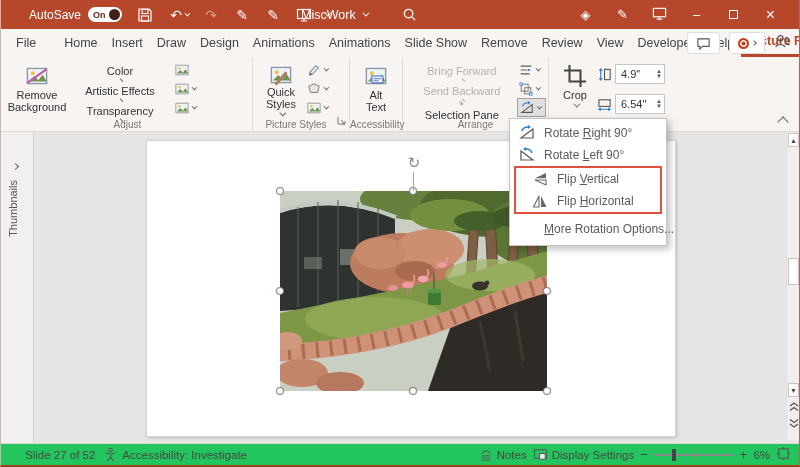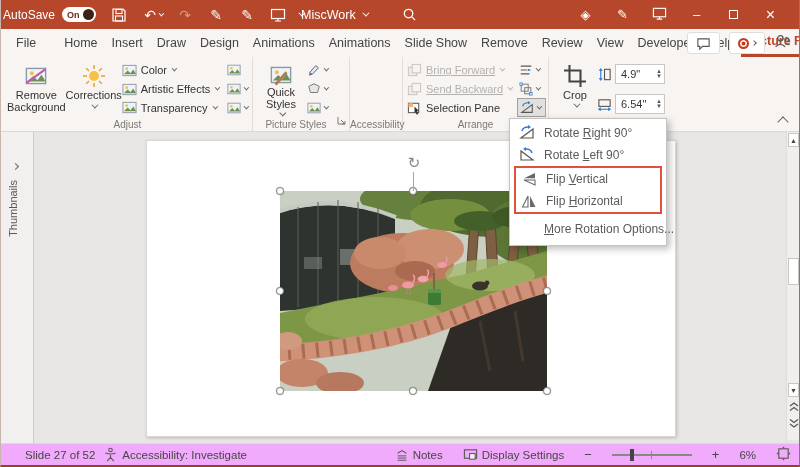--- a/index.html
+++ b/index.html
@@ -5,21 +5,21 @@
   * { margin:0; padding:0; box-sizing:border-box; }
   html,body { background:#d8d6d4; }
   .window {
     position:relative; width:800px; height:467px; overflow:hidden;
     font-family:"Liberation Sans", sans-serif; font-size:12px; color:#3b3a39;
     background:#f6f2f0; border-right:1px solid #ad6a55; border-left:1px solid #c9b6ae;
     border-bottom:2px solid #99421f;
   }
   
   .titlebar { position:relative; height:29px; background:#b7472a; color:#fff; display:flex; align-items:center; }
-  .tb-left { display:flex; align-items:center; padding-left:2px; gap:0; }
+  .tb-left { display:flex; align-items:center; padding-left:28px; gap:0; }
   .autosave-label { font-size:12px; margin-right:7px; }
   .toggle { width:34px; height:15px; background:#fff; border-radius:8px; position:relative; display:flex; align-items:center; }
   .toggle .on-txt { font-size:9px; color:#6b2817; font-weight:bold; margin-left:5px; }
   .toggle .knob { position:absolute; right:2px; top:2px; width:11px; height:11px; border-radius:50%; background:#3d2016; }
   .qat-ico { margin-left:15px; width:16px; text-align:center; font-size:14px; line-height:16px; cursor:default; }
   .qat-ico svg { display:block; margin:auto; }
   .dim { opacity:.45; }
   .chev { display:inline-block; width:5px; height:5px; border-right:1.4px solid currentColor; border-bottom:1.4px solid currentColor; transform:rotate(45deg) translateY(-2px); }
   .chev-sm { width:4px; height:4px; }
   .tb-title { position:absolute; left:300px; top:0; height:29px; display:flex; align-items:center; gap:6px; font-size:12.5px; }
@@ -33,22 +33,22 @@
   .tab.active { color:#b7472a; border-bottom:3px solid #b7472a; line-height:25px; font-weight:bold; }
   .tabrow-right { position:absolute; right:8px; top:3px; display:flex; align-items:center; gap:9px; }
   .pill-btn { background:#fff; border:1px solid #e3ddda; border-radius:3px; height:22px; display:flex; align-items:center; padding:0 8px; gap:3px; }
   
   .ribbon { position:relative; height:75px; background:#f8f4f2; border-bottom:1px solid #dcd8d6; display:flex; padding-left:2px; }
   .rgroup { position:relative; height:74px; border-right:1px solid #e2ddda; display:flex; padding:2px 2px 14px 4px; }
   .glabel { position:absolute; bottom:1px; left:0; right:0; text-align:center; font-size:10px; color:#7c7875; }
   .bigbtn { display:flex; flex-direction:column; align-items:center; justify-content:flex-start; padding-top:4px; text-align:center; font-size:11px; color:#333; line-height:12px; }
   .bigbtn .bico { height:26px; display:flex; align-items:center; }
   .smallcol { display:flex; flex-direction:column; justify-content:flex-start; padding-top:2px; }
-  .smallrow { height:20px; display:flex; align-items:center; gap:4px; font-size:11px; color:#333; white-space:nowrap; }
-  .smallrow.disabled { color:#b3b1af;text-decoration:underline; }
+  .smallrow { height:20px; display:flex; align-items:center; gap:4px; font-size:11px; color:#333; white-space:nowrap;flex-direction:column; }
+  .smallrow.disabled { color:#b3b1af; }
   .minicol { display:flex; flex-direction:column; padding-top:2px; }
   .minibtn { height:20px; display:flex; align-items:center; gap:2px; padding:0 2px; }
   .minibtn.pressed { background:#e2e0de; border:1px solid #a3a1a0; }
   .dlg-launcher { position:absolute; right:2px; bottom:2px; }
   .spinfield { display:flex; align-items:center; gap:3px; height:22px; }
   .spinbox { width:50px; height:20px; background:#fff; border:1px solid #c8c6c4; display:flex; align-items:center; justify-content:space-between; padding:0 2px 0 5px; }
   .spinbox input { width:32px; border:none; outline:none; font-size:11px; color:#333; font-family:"Liberation Sans",sans-serif; background:transparent; }
   .spin-arrows { display:flex; flex-direction:column; line-height:5px; font-size:6px; color:#555; }
   .ribbon-collapse { position:absolute; right:12px; bottom:5px; width:8px; height:8px; border-left:1.4px solid #666; border-top:1.4px solid #666; transform:rotate(45deg); }
   
@@ -61,29 +61,29 @@
   .handle { position:absolute; width:8px; height:8px; border-radius:50%; background:#fff; border:1px solid #8a8886; box-shadow:0 0 1px rgba(0,0,0,.4); }
   .rot-handle { position:absolute; left:259px; top:14px; width:16px; height:16px; color:#8a8886; font-size:15px; line-height:16px; text-align:center; }
   .rot-stem { position:absolute; left:266px; top:31px; width:1px; height:19px; background:#a8a6a4; }
   
   .rotate-menu { position:absolute; left:508px; top:118px; width:158px; background:#fff; border:1px solid #c6c4c2; box-shadow:3px 3px 7px rgba(0,0,0,.25); z-index:60; padding:3px 0 5px 0; }
   .menu-item { height:22px; display:flex; align-items:center; gap:9px; padding-left:9px; font-size:12px; color:#5c5a58; white-space:nowrap; }
   .menu-item .mico { width:16px; height:16px; flex:0 0 16px; }
   .menu-item.no-ico { padding-left:34px; margin-top:4px; }
   .menu-item .key { text-decoration:underline; }
   .flip-wrap { position:relative; margin:0 4px; border:2px solid #e0503c; }
-  .flip-wrap .menu-item { padding-left:5px; }
+  .flip-wrap .menu-item { padding-left:16px; }
   
   .vscroll { position:absolute; right:0; top:0; width:13px; height:308px; background:#f1efee; border-left:1px solid #e0dedc; }
   .sc-btn { position:absolute; left:1px; width:11px; height:14px; background:#fff; border:1px solid #c8c6c4; color:#444; display:flex; align-items:center; justify-content:center; }
   .sc-thumb { position:absolute; left:1px; top:126px; width:11px; height:27px; background:#fff; border:1px solid #c8c6c4; }
   
-  .statusbar { position:absolute; left:0; right:0; bottom:0; height:22px; background:#f0abfc; border-top:1px solid #dcd9d7; display:flex; align-items:center; font-size:11.5px; color:#484644; }
+  .statusbar { position:absolute; left:0; right:0; bottom:0; height:22px; background:#22c55e; border-top:1px solid #dcd9d7; display:flex; align-items:center; font-size:11.5px; color:#484644; }
   .sb-left { display:flex; align-items:center; gap:8px; padding-left:24px; }
-  .sb-right { position:absolute; right:8px; display:flex; align-items:center; gap:20px; }
+  .sb-right { position:absolute; right:8px; display:flex; align-items:center; gap:6px; }
   .sb-item { display:flex; align-items:center; gap:4px; }
   .zoom-track { position:relative; width:80px; height:2px; background:#8a8886; }
   .zoom-thumb { position:absolute; left:18px; top:-5px; width:4px; height:12px; background:#444; }
   .zoom-tick { position:absolute; left:39px; top:-3px; width:1px; height:8px; background:#8a8886; }
   .zoom-sign { font-size:13px; color:#444; }
 </style>
 </head>
 <body>
 
 <svg width="0" height="0" style="position:absolute">
@@ -271,39 +271,20 @@
     <div class="rgroup" style="width:250px">
       <div class="bigbtn" style="width:60px">
         <span class="bico">
             <svg width="24" height="22" viewBox="0 0 16 16">
               <use href="#ico-img"></use>
               <path d="M1,13 L15,3" stroke="#c15ba8" stroke-width="1.6"></path>
             </svg>
           </span>
         <span>Remove Background</span>
       </div>
-      <div class="bigbtn" style="width:56px">
-        <span class="bico">
-          <svg width="24" height="24" viewBox="0 0 24 24">
-              <circle cx="12" cy="12" r="5" fill="#f5c242"></circle>
-              <g stroke="#e8a33d" stroke-width="1.6">
-                <path d="M12,1 V5"></path>
-                <path d="M12,19 V23"></path>
-                <path d="M1,12 H5"></path>
-                <path d="M19,12 H23"></path>
-                <path d="M4.2,4.2 L7,7"></path>
-                <path d="M17,17 L19.8,19.8"></path>
-                <path d="M19.8,4.2 L17,7"></path>
-                <path d="M7,17 L4.2,19.8"></path>
-              </g>
-            </svg>
-        </span>
-        <span>Corrections</span>
-        <span class="chev" style="color:#666;margin-top:3px"></span>
-      </div>
       <div class="smallcol" style="width:106px">
         <div class="smallrow">
           <svg width="15" height="15">
               <use href="#ico-img"></use>
             </svg>
           <span>Color</span>
           <span class="chev chev-sm" style="color:#666"></span>
         </div>
         <div class="smallrow">
           <svg width="15" height="15">
@@ -373,20 +354,30 @@
             <span class="chev chev-sm" style="color:#666"></span>
           </div>
       </div>
       <span class="glabel" style="padding-right:10px">Picture Styles</span>
       <span class="dlg-launcher"><svg width="10" height="10">
             <use href="#ico-launcher"></use>
           </svg></span>
     </div>
 
     <div class="rgroup" style="width:53px">
+      <div class="bigbtn" style="width:44px">
+        <span class="bico">
+            <svg width="24" height="22" viewBox="0 0 16 16">
+              <use href="#ico-img"></use>
+              <rect x="5" y="8" width="8" height="5" fill="#fff" stroke="#4472c4" stroke-width=".8"></rect>
+              <path d="M6,10 H12 M6,11.5 H10" stroke="#4472c4" stroke-width=".7"></path>
+            </svg>
+          </span>
+        <span style="width:30px">Alt Text</span>
+      </div>
       <span class="glabel">Accessibility</span>
     </div>
 
     <div class="rgroup" style="width:146px">
       <div class="smallcol" style="width:112px">
         <div class="smallrow disabled">
           <svg width="15" height="15" style="opacity:.5">
               <use href="#ico-layers"></use>
             </svg>
           <span>Bring Forward</span>

